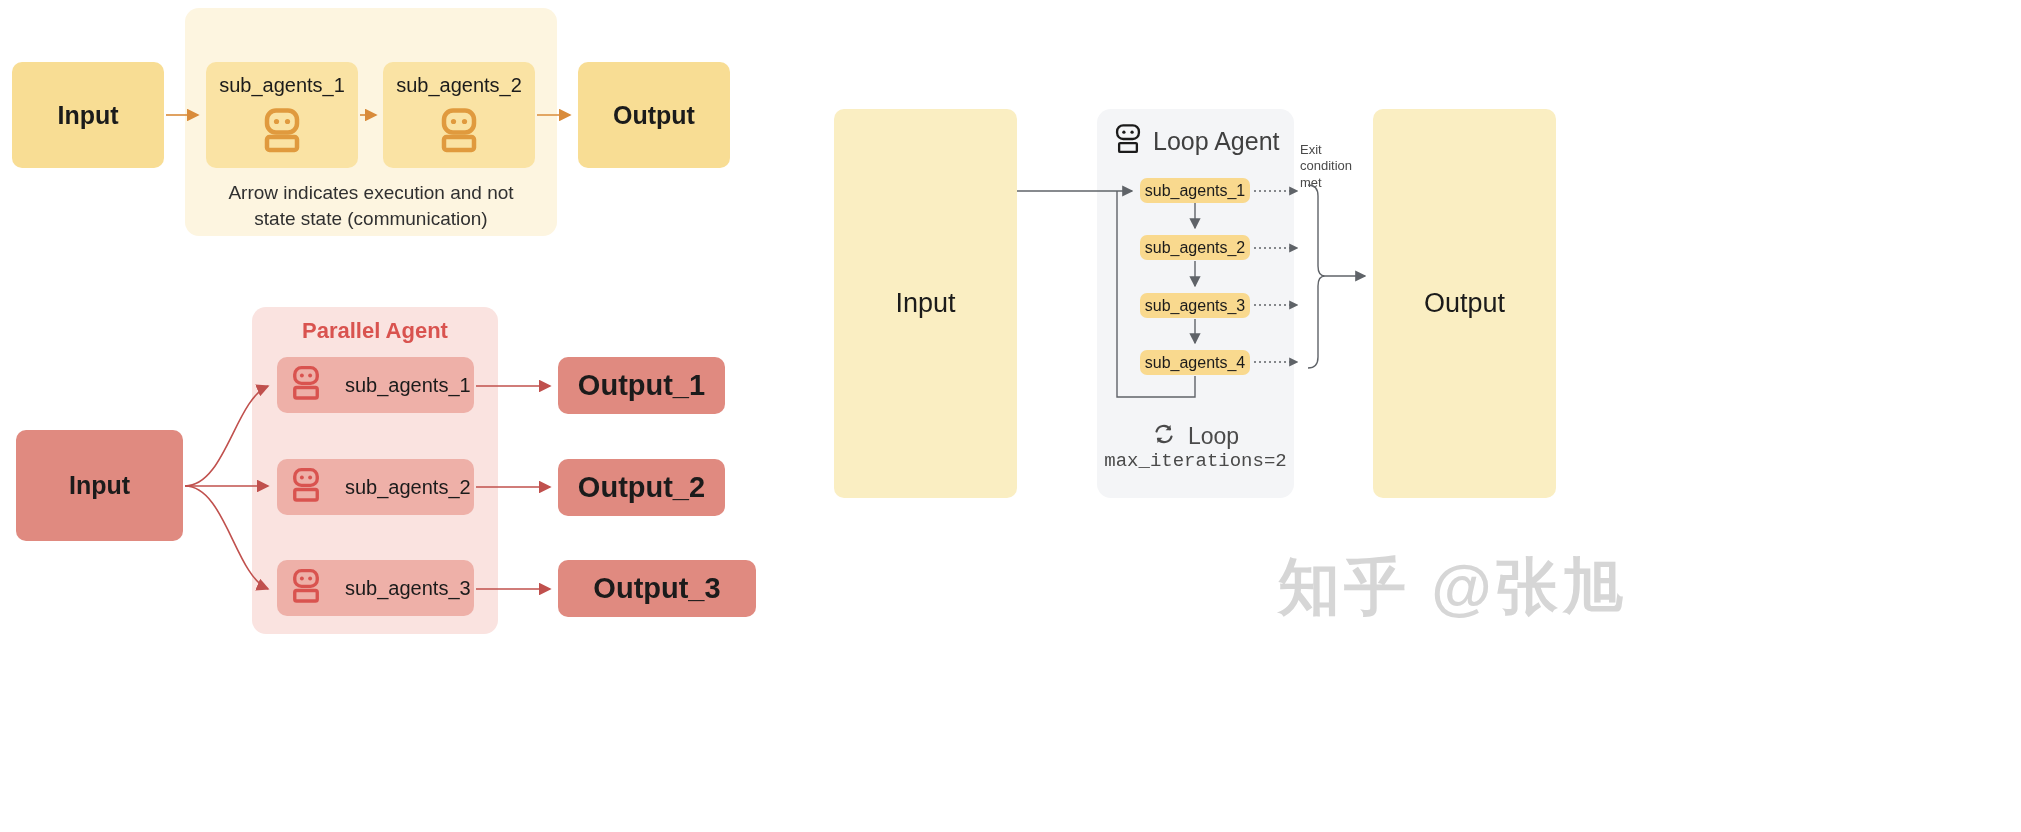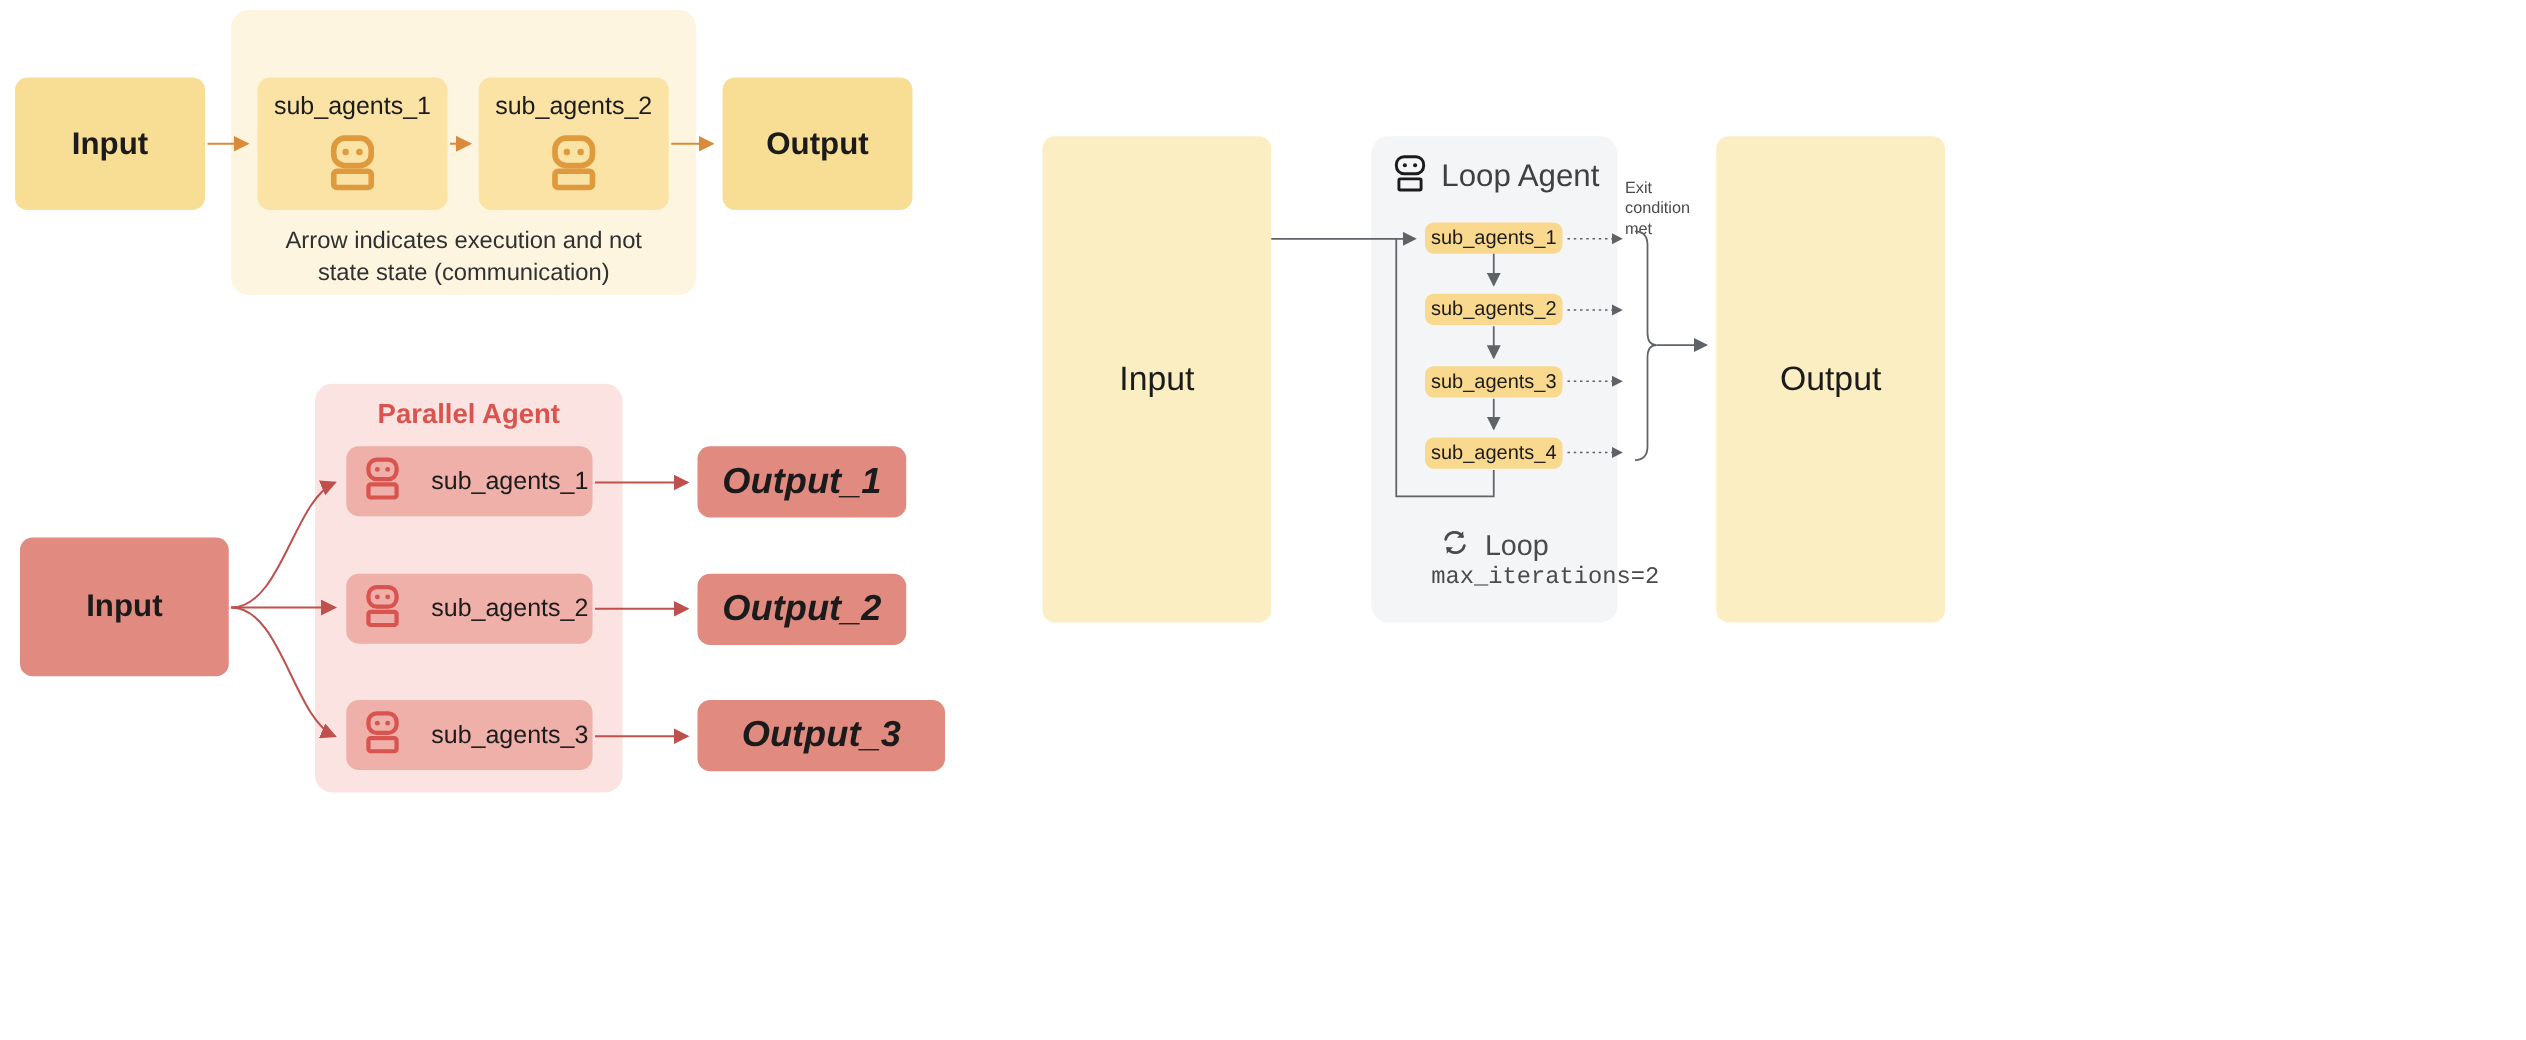--- a/index.html
+++ b/index.html
@@ -37,21 +37,21 @@
   .yellow-box-lt  { background: #fae3a4; }
   .box-label-dark { color: #1b1b1b; font-size: 25px; font-weight: 700; }
   .sub-label      { color: #1b1b1b; font-size: 20px; font-weight: 400; }
   .seq-caption    { color: #303030; font-size: 19px; line-height: 1.35; text-align: center; }
 
   
   .par-panel      { background: #fae3e0; }
   .par-title      { color: #d9534f; font-size: 22px; font-weight: 600; }
   .red-box        { background: #e08a80; }
   .red-box-lt     { background: #eeb0a8; }
-  .red-out-label  { color: #1b1b1b; font-size: 29px; font-weight: 700; font-style: italic; }
+  .red-out-label  { color: #1b1b1b; font-size: 29px; font-weight: 700; }
 
   
   .loop-panel     { background: #f4f5f7; }
   .loop-title     { color: #404040; font-size: 25px; font-weight: 400; }
   .loop-sub       { background: #f9d98e; border-radius: 7px; }
   .loop-sub-label { color: #1b1b1b; font-size: 16px; }
   .exit-label     { color: #4a4a4a; font-size: 13px; line-height: 1.25; }
   .loop-word      { color: #4a4a4a; font-size: 23px; }
   .loop-iter      {
     color: #4a4a4a; font-size: 19px;
@@ -240,21 +240,21 @@
     <span>
       <svg class="icon-svg" width="24" height="24" viewBox="0 0 24 24">
         <path d="M4.5 9.5 A7.5 7.5 0 0 1 18 7.2" fill="none" stroke="#4a4a4a" stroke-width="2.2" stroke-linecap="round"></path>
         <path d="M19.5 14.5 A7.5 7.5 0 0 1 6 16.8" fill="none" stroke="#4a4a4a" stroke-width="2.2" stroke-linecap="round"></path>
         <path d="M18.6 3.0 L18.6 8.2 L13.6 8.2 z" fill="#4a4a4a"></path>
         <path d="M5.4 21.0 L5.4 15.8 L10.4 15.8 z" fill="#4a4a4a"></path>
       </svg>
     </span>
     <span class="loop-word">Loop</span>
   </div>
-  <div class="abs loop-iter" style="left:1097px; top:450px; width:197px; text-align:left;margin-left:48px;">max_iterations=2</div>
+  <div class="abs loop-iter" style="left:1097px; top:450px; width:197px; text-align:center;">max_iterations=2</div>
 
   <div class="box pale-yellow" style="left:1373px; top:109px; width:183px; height:389px;">
     <span class="pale-lbl">Output</span>
   </div>
 
   <svg width="2021" height="832">
     <defs>
       <marker id="arrGrey" markerWidth="8" markerHeight="8" refX="7" refY="4" orient="auto">
         <path d="M0,0 L8,4 L0,8 z" fill="#5f6368"></path>
       </marker>
@@ -274,14 +274,15 @@
     <path d="M1254,191 L1297,191" fill="none" stroke="#5f6368" stroke-width="1.3" stroke-dasharray="2,3" marker-end="url(#arrGreySm)"></path>
     <path d="M1254,248 L1297,248" fill="none" stroke="#5f6368" stroke-width="1.3" stroke-dasharray="2,3" marker-end="url(#arrGreySm)"></path>
     <path d="M1254,305 L1297,305" fill="none" stroke="#5f6368" stroke-width="1.3" stroke-dasharray="2,3" marker-end="url(#arrGreySm)"></path>
     <path d="M1254,362 L1297,362" fill="none" stroke="#5f6368" stroke-width="1.3" stroke-dasharray="2,3" marker-end="url(#arrGreySm)"></path>
 
     <path d="M1308,185 Q1318,185 1318,196 L1318,266 Q1318,276 1325,276 Q1318,276 1318,286 L1318,357 Q1318,368 1308,368" fill="none" stroke="#5f6368" stroke-width="1.4"></path>
 
     <path d="M1325,276 L1365,276" fill="none" stroke="#5f6368" stroke-width="1.4" marker-end="url(#arrGrey)"></path>
   </svg>
 
+  <div class="watermark" style="left:1278px; top:545px;">知乎 @张旭</div>
 
 </div>
 
 </body></html>

